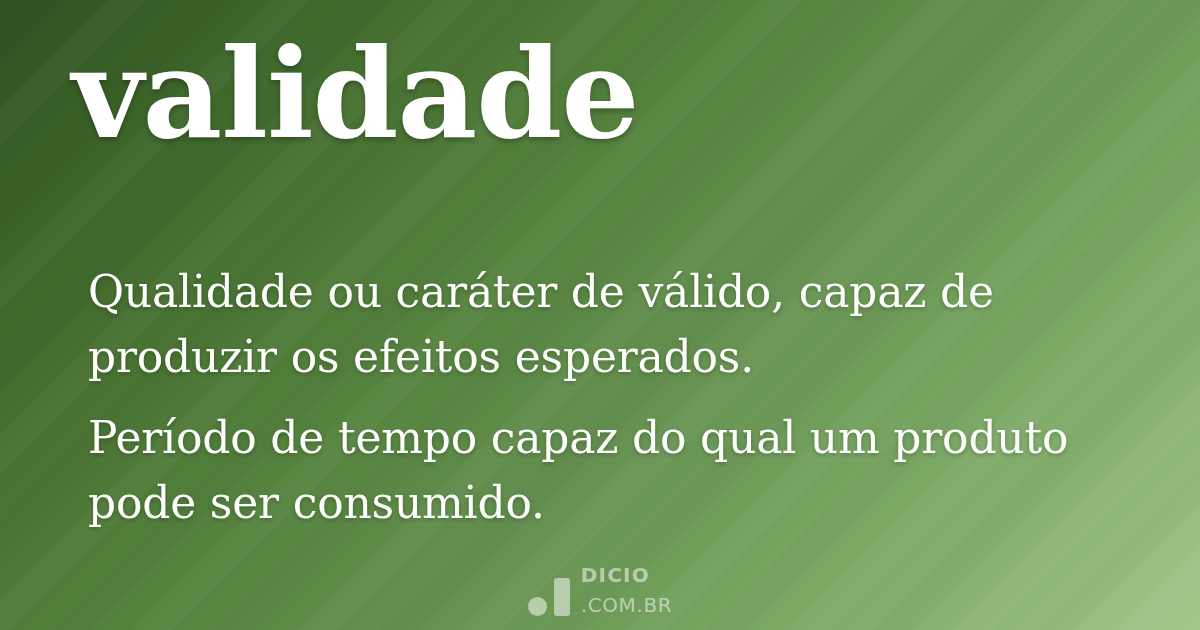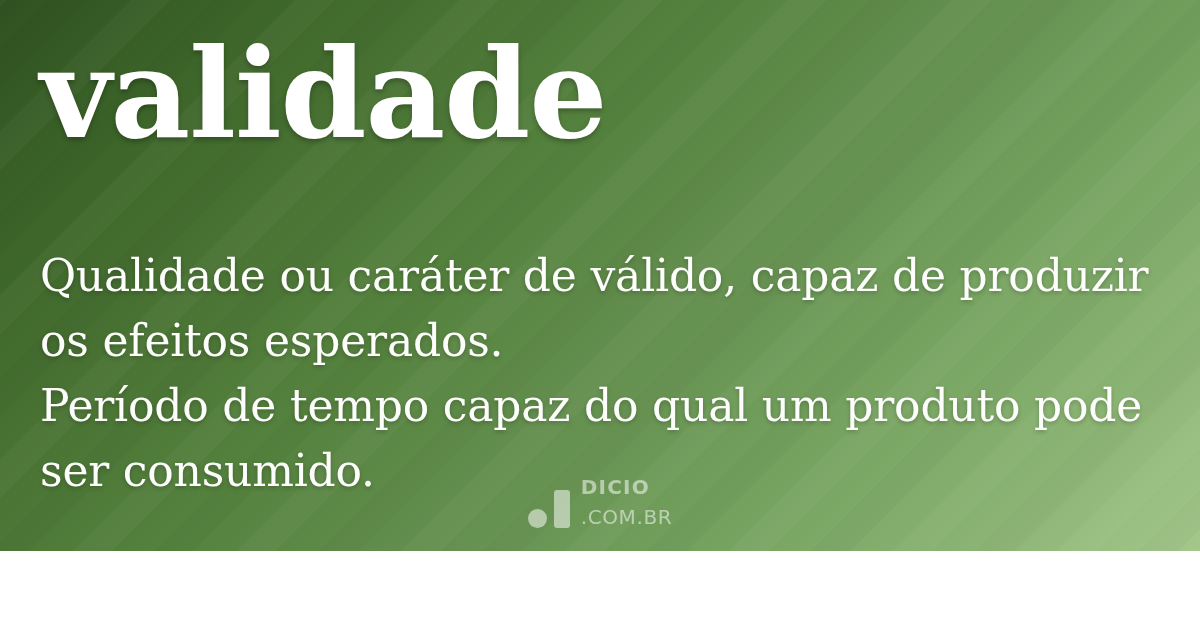--- a/index.html
+++ b/index.html
@@ -5,36 +5,37 @@
 <style>
   html, body {
     margin: 0;
     padding: 0;
     background: #ffffff;
   }
 
   .card {
     position: relative;
     width: 1200px;
-    height: 551px;
+    height: 630px;
     overflow: hidden;
     box-sizing: border-box;
     font-family: "DejaVu Serif", "Liberation Serif", serif;
     
     background-color: #4e7a3f;
     background-image:
       linear-gradient(135deg,
         #2f5121 0%,
         #3c6429 14%,
         #4a7434 28%,
         #56833f 42%,
         #648f4f 56%,
         #73a05d 70%,
         #86b06f 84%,
         #a4c78c 100%);
+    padding-left: 32px;
   }
 
   
   .card::before {
     content: "";
     position: absolute;
     inset: -30%;
     background-image: repeating-linear-gradient(
       135deg,
       rgba(255,255,255,0.030) 0px,
@@ -72,37 +73,37 @@
   }
 
   .definitions {
     position: absolute;
     left: 40px;
     top: 243px;
     width: 1120px;
   }
 
   .definition {
-    margin: 0;
+    margin: 16px;
     color: #fdfdfb;
     font-family: "DejaVu Serif", "Liberation Serif", serif;
     font-weight: 400;
     font-size: 44px;
     line-height: 65px;
     letter-spacing: -0.2px;
     text-shadow: 0 2px 4px rgba(0,0,0,0.22);
   }
 
   
   .brand {
     position: absolute;
     z-index: 3;
     left: 0;
     right: 0;
-    bottom: 23px;
+    bottom: 14px;
     display: flex;
     justify-content: center;
     align-items: flex-end;
     gap: 11px;
     opacity: 0.52;
   }
 
   .brand-mark {
     display: flex;
     align-items: flex-end;

